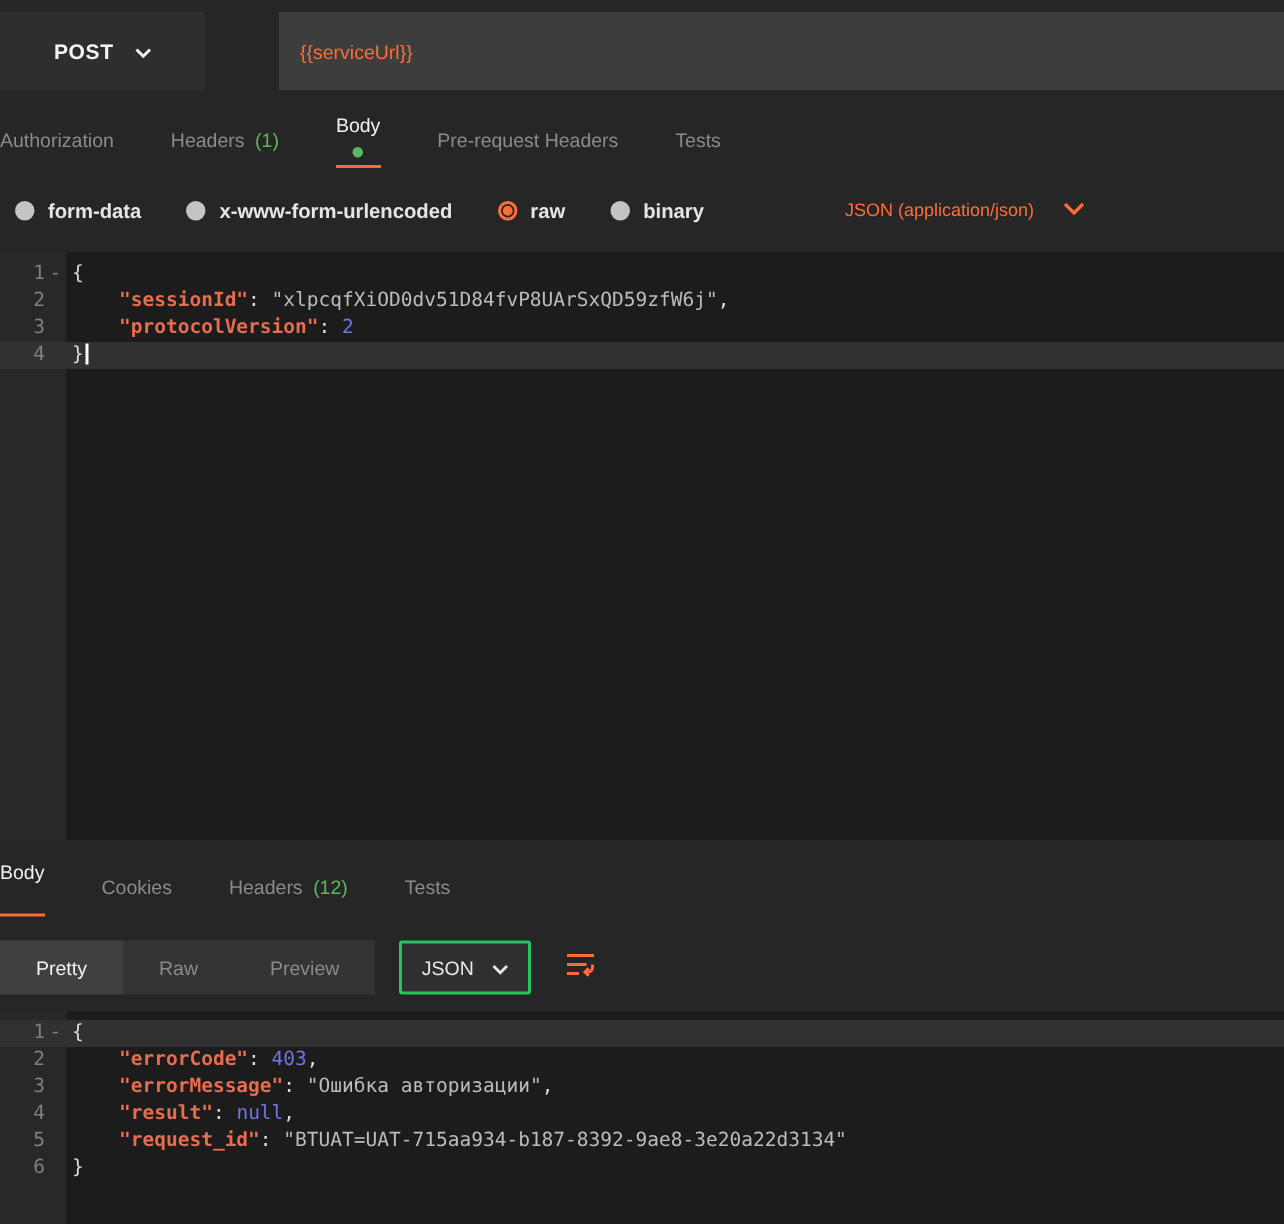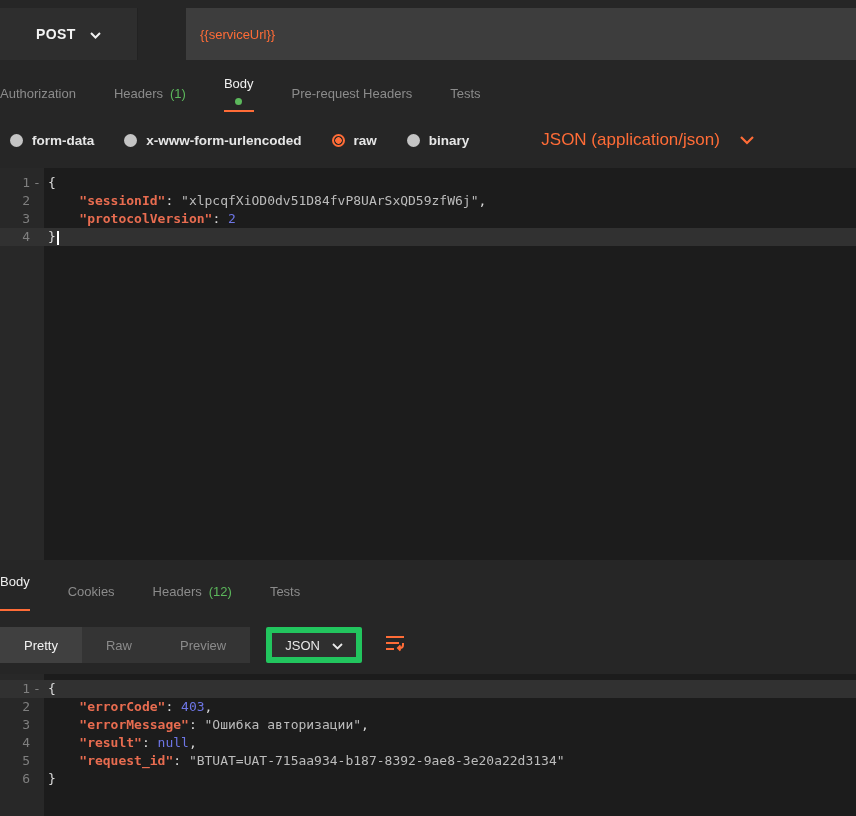--- a/index.html
+++ b/index.html
@@ -43,22 +43,22 @@
   
   .radio-row{height:56px;flex:none;display:flex;align-items:center;padding-left:10px;}
   .radio-group{display:flex;align-items:center;margin-right:30px;cursor:pointer;}
   .radio{width:13px;height:13px;border-radius:50%;background:#c4c4c4;flex:none;box-sizing:border-box;}
   .radio.selected{
     background:transparent;border:2px solid var(--accent,#ff6c37);
     background:radial-gradient(circle,var(--accent,#ff6c37) 0 3px,transparent 3.5px);
   }
   .radio-label{margin-left:9px;font-size:13.5px;font-weight:bold;color:#e6e6e6;}
   .content-type-select{
-    margin-left:42px;display:flex;gap:20px;
-    color:var(--accent,#ff6c37);font-size:17px;cursor:pointer;
+    margin-left:64px;display:flex;gap:20px;
+    color:var(--accent,#ff6c37);font-size:12px;cursor:pointer;
   }
 
   
   .editor{
     position:relative;background:#1c1c1c;
     font-family:"DejaVu Sans Mono",monospace;font-size:13px;line-height:18px;
     overflow:hidden;
   }
   .gutter-bg{position:absolute;left:0;top:0;bottom:0;width:44px;background:#282828;}
   .lines{position:relative;padding-top:6px;}
@@ -75,21 +75,21 @@
 
   
   .toolbar-row{height:36px;flex:none;display:flex;align-items:stretch;}
   .segmented{display:flex;background:#343434;}
   .segment{
     padding:0 24px;display:flex;align-items:center;font-size:13px;color:#8b8b8b;cursor:pointer;
   }
   .segment.active{background:#404040;color:#f2f2f2;}
   .format-select{
     margin-left:16px;display:flex;align-items:center;gap:12px;padding:0 13px;
-    background:#2f2f2f;border:6px solid #22c55e;border-radius:2px;
+    background:#2f2f2f;border:2px solid #22c55e;border-radius:2px;
     color:#e8e8e8;font-size:13px;cursor:pointer;box-sizing:border-box;
   }
   .wrap-btn{margin-left:16px;display:flex;align-items:center;padding:0 6px;cursor:pointer;}
 </style>
 </head>
 <body>
 
 <div class="app">
 
   <div class="spacer8"></div>

